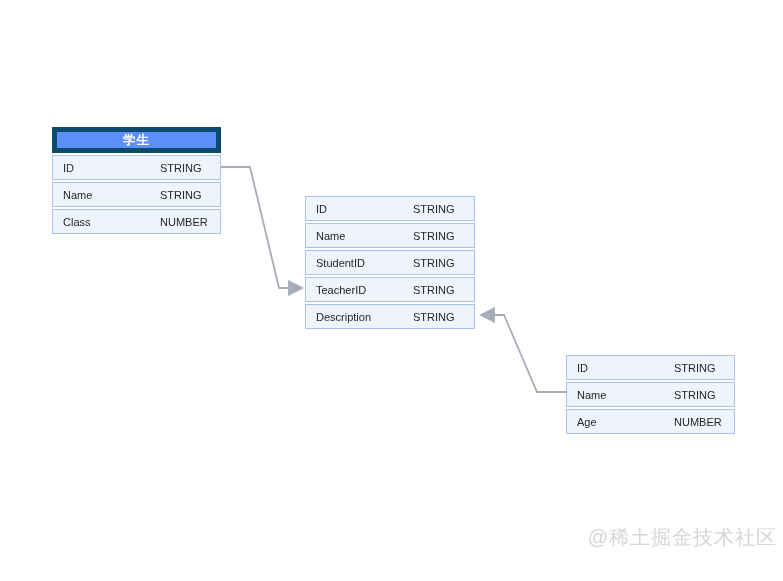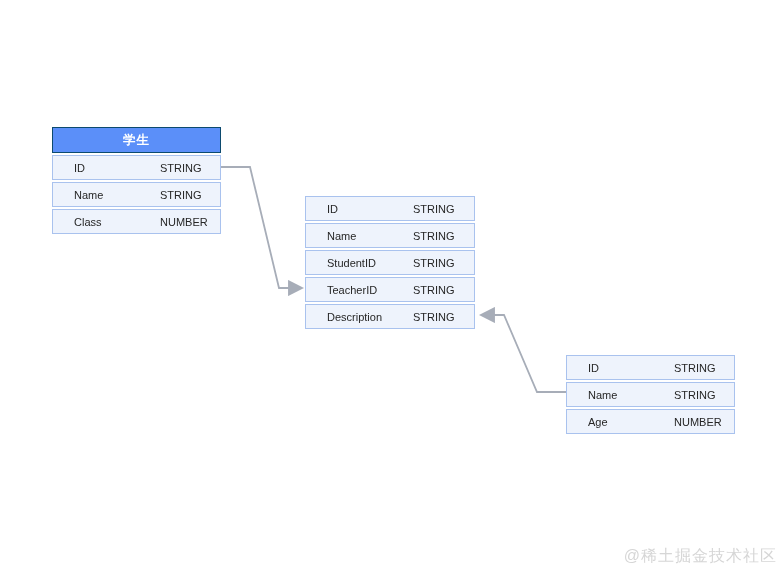--- a/index.html
+++ b/index.html
@@ -24,60 +24,60 @@
     pointer-events: none;
   }
   .er-table {
     position: absolute;
     box-sizing: border-box;
   }
   .er-header {
     box-sizing: border-box;
     height: 26px;
     background: #5B8FF9;
-    border: 1px solid #0c4a6e;
+    border: 5px solid #0c4a6e;
     color: #ffffff;
     font-size: 12.5px;
     font-weight: bold;
     display: flex;
     align-items: center;
     justify-content: center;
     letter-spacing: 1px;
   }
   .er-row {
     box-sizing: border-box;
     position: relative;
     height: 25px;
     margin-top: 2px;
     background: #EEF3FC;
     border: 1px solid #A9C2EE;
     display: flex;
     align-items: center;
-    padding-left: 21px;
+    padding-left: 10px;
     font-size: 11px;
     color: #262626;
   }
   .er-type {
     position: absolute;
     left: 107px;
     top: 0;
     height: 23px;
     display: flex;
     align-items: center;
     font-size: 11px;
     color: #262626;
   }
   .tbl-student { left: 52px;  top: 127px; width: 169px; }
   .tbl-course  { left: 305px; top: 194px; width: 170px; }
   .tbl-teacher { left: 566px; top: 353px; width: 169px; }
   .watermark {
     position: absolute;
     right: 6px;
-    bottom: 14px;
-    font-size: 16px;
+    bottom: 30px;
+    font-size: 20px;
     color: #d6d6d6;
     letter-spacing: 1px;
     user-select: none;
   }
 </style>
 </head>
 <body>
 
 <div class="canvas">
 

